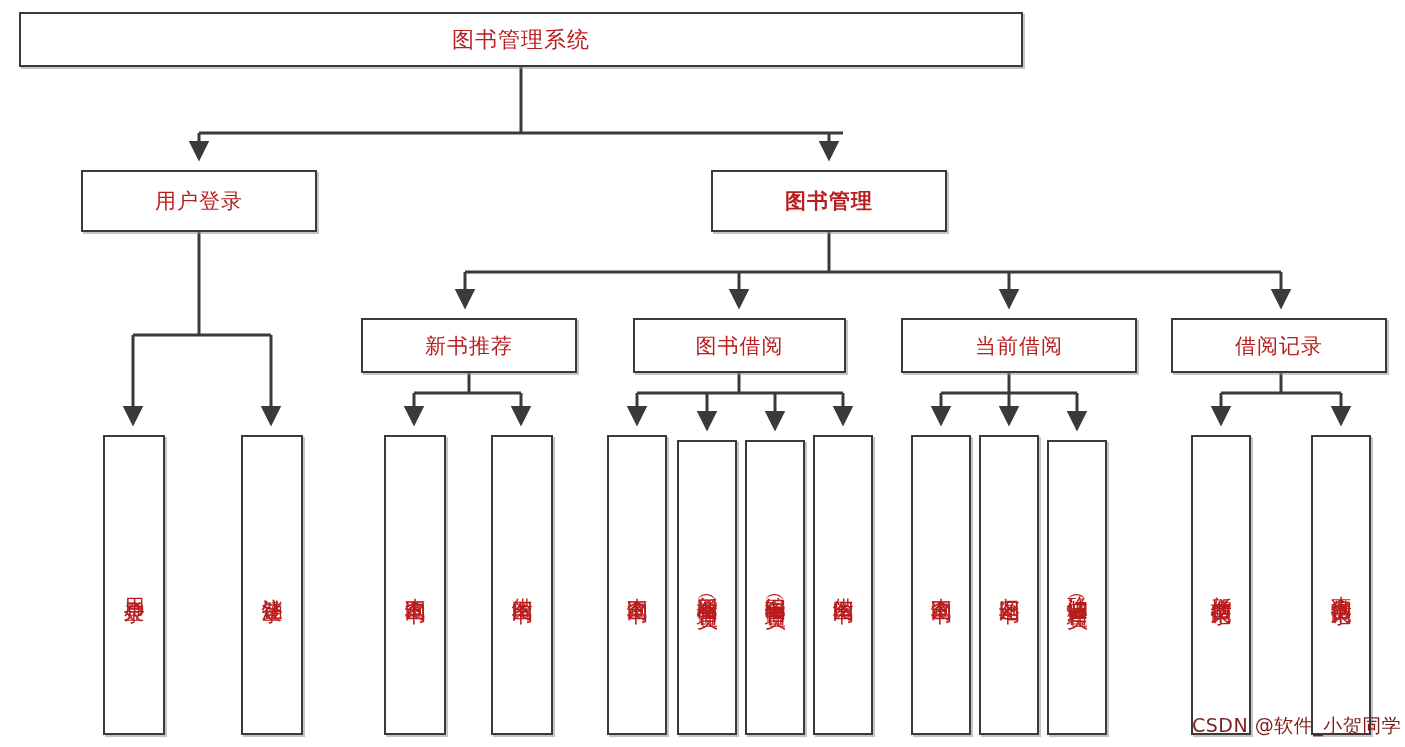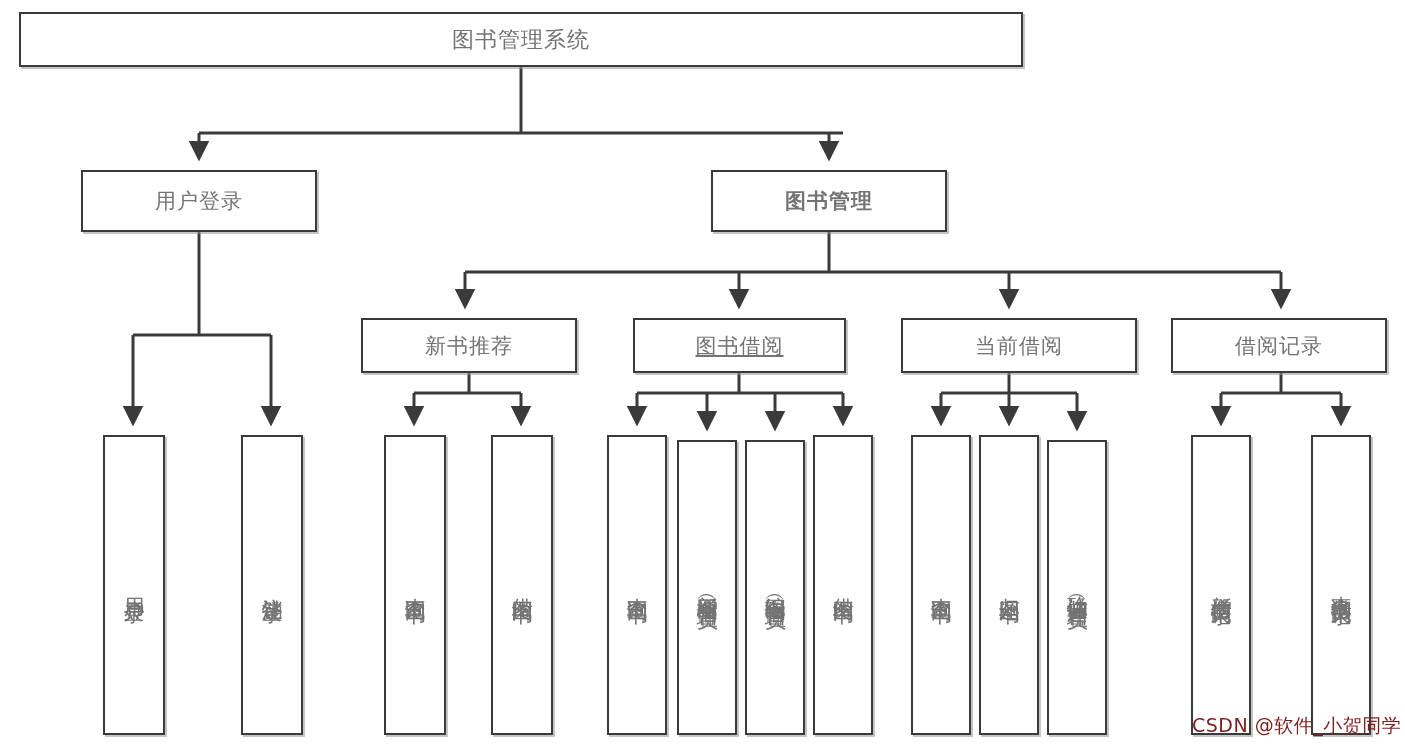--- a/index.html
+++ b/index.html
@@ -15,21 +15,21 @@
 
   .node{
     position:absolute;
     box-sizing:border-box;
     background:#ffffff;
     border:2.5px solid #3a3a3a;
     box-shadow:2px 2px 0 0 rgba(150,150,150,0.55);
     display:flex;
     align-items:center;
     justify-content:center;
-    color:#737373;
+    color:#b91c1c;
   }
   .node.h{
     font-size:21px;
     letter-spacing:1px;
   }
   .node.root{font-size:22px;}
   .node.v{
     writing-mode:vertical-rl;
     text-orientation:upright;
     font-size:21px;
@@ -116,21 +116,21 @@
   <div class="node h" style="left:81px;top:170px;width:236px;height:62px;">
     <span>用户登录</span>
   </div>
   <div class="node h" style="left:711px;top:170px;width:236px;height:62px;font-weight:bold;">
     <span>图书管理</span>
   </div>
 
   <div class="node h" style="left:361px;top:318px;width:216px;height:55px;">
     <span>新书推荐</span>
   </div>
-  <div class="node h" style="left:633px;top:318px;width:213px;height:55px;text-decoration:underline;">
+  <div class="node h" style="left:633px;top:318px;width:213px;height:55px;">
     <span>图书借阅</span>
   </div>
   <div class="node h" style="left:901px;top:318px;width:236px;height:55px;">
     <span>当前借阅</span>
   </div>
   <div class="node h" style="left:1171px;top:318px;width:216px;height:55px;font-family:Liberation Mono, monospace;">
     <span>借阅记录</span>
   </div>
 
   <div class="node v" style="left:103px;top:435px;width:62px;height:300px;">

